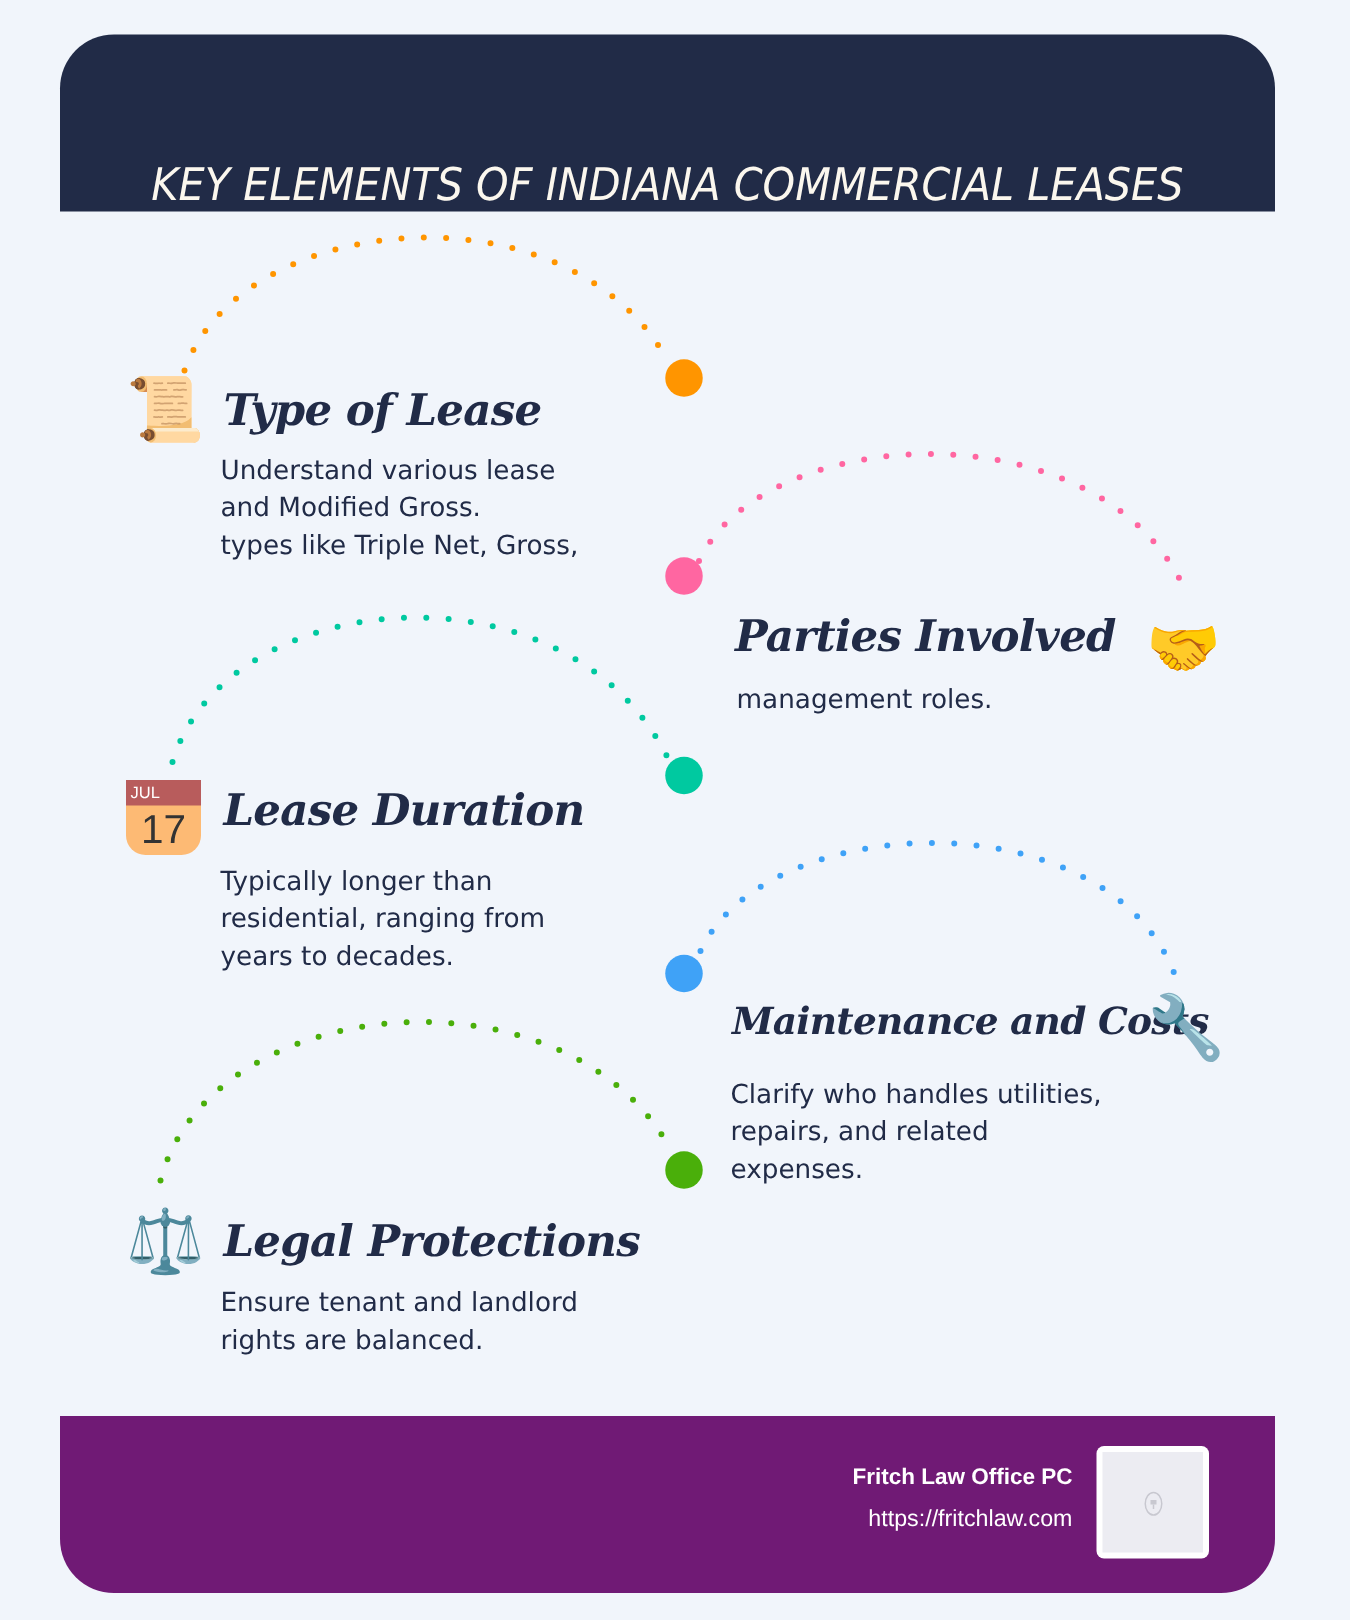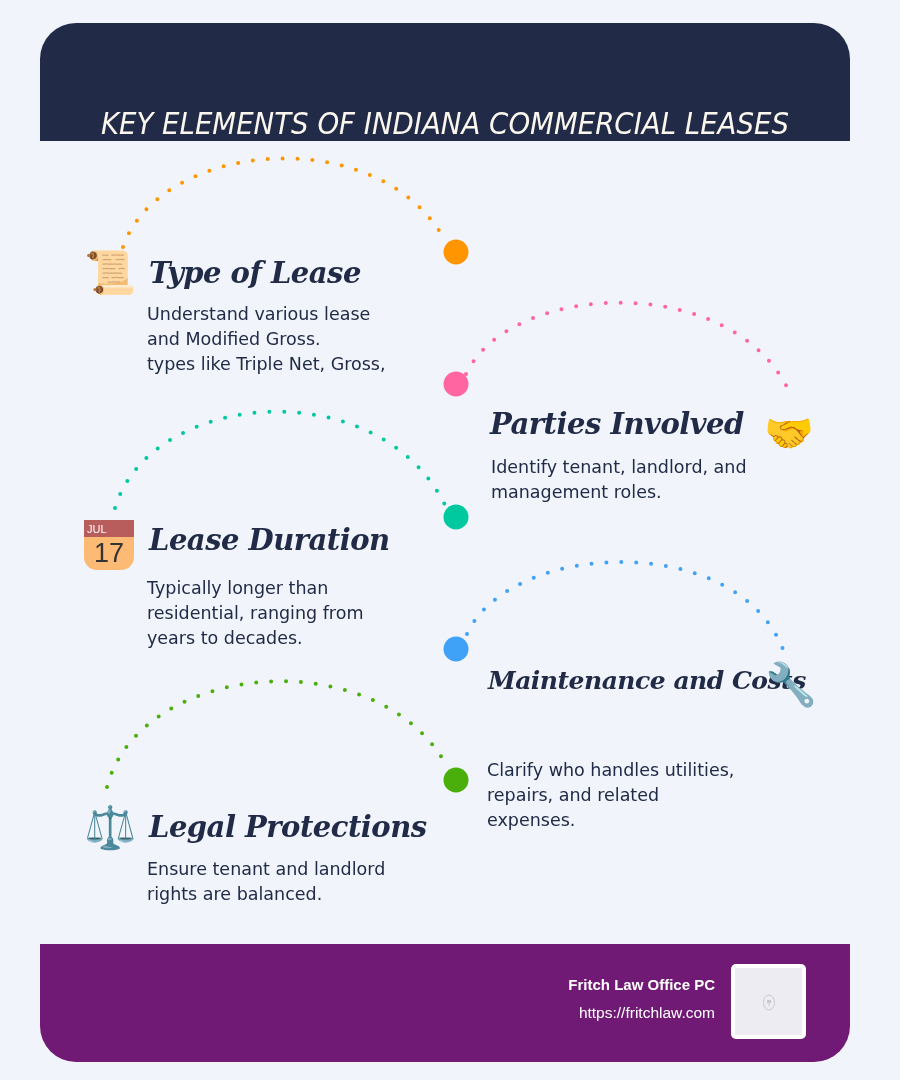--- a/index.html
+++ b/index.html
@@ -84,42 +84,41 @@
     <div>Understand various lease</div>
     <div>and Modified Gross.</div>
     <div>types like Triple Net, Gross,</div>
   </div>
 </div>
 
 <div class="item" style="left:0;top:0;">
   <div class="title" style="position:absolute;left:490px;top:407px;">Parties Involved</div>
   <span class="icon" style="left:764px;top:413px;font-size:40px;">🤝</span>
   <div class="desc" style="position:absolute;left:491px;top:455px;width:300px;">
-    <div>Identify tenant, landlord, and</div>
     <div>management roles.</div>
   </div>
 </div>
 
 <div class="item" style="left:0;top:0;">
   <div class="cal" style="left:84px;top:520px;">
     <div class="top">JUL</div>
     <div class="num">17</div>
   </div>
   <div class="title" style="position:absolute;left:149px;top:523px;">Lease Duration</div>
   <div class="desc" style="position:absolute;left:147px;top:576px;width:280px;">
     <div>Typically longer than</div>
     <div>residential, ranging from</div>
     <div>years to decades.</div>
   </div>
 </div>
 
 <div class="item" style="left:0;top:0;">
   <div class="title" style="position:absolute;left:488px;top:666px;font-size:25px;">Maintenance and Costs</div>
   <span class="icon" style="left:765px;top:664px;font-size:42px;">🔧</span>
-  <div class="desc" style="position:absolute;left:487px;top:718px;width:300px;margin-top:40px;">
+  <div class="desc" style="position:absolute;left:487px;top:718px;width:300px;">
     <div>Clarify who handles utilities,</div>
     <div>repairs, and related</div>
     <div>expenses.</div>
   </div>
 </div>
 
 <div class="item" style="left:0;top:0;">
   <span class="icon" style="left:84px;top:807px;font-size:42px;">⚖️</span>
   <div class="title" style="position:absolute;left:149px;top:810px;">Legal Protections</div>
   <div class="desc" style="position:absolute;left:147px;top:857px;width:280px;">

